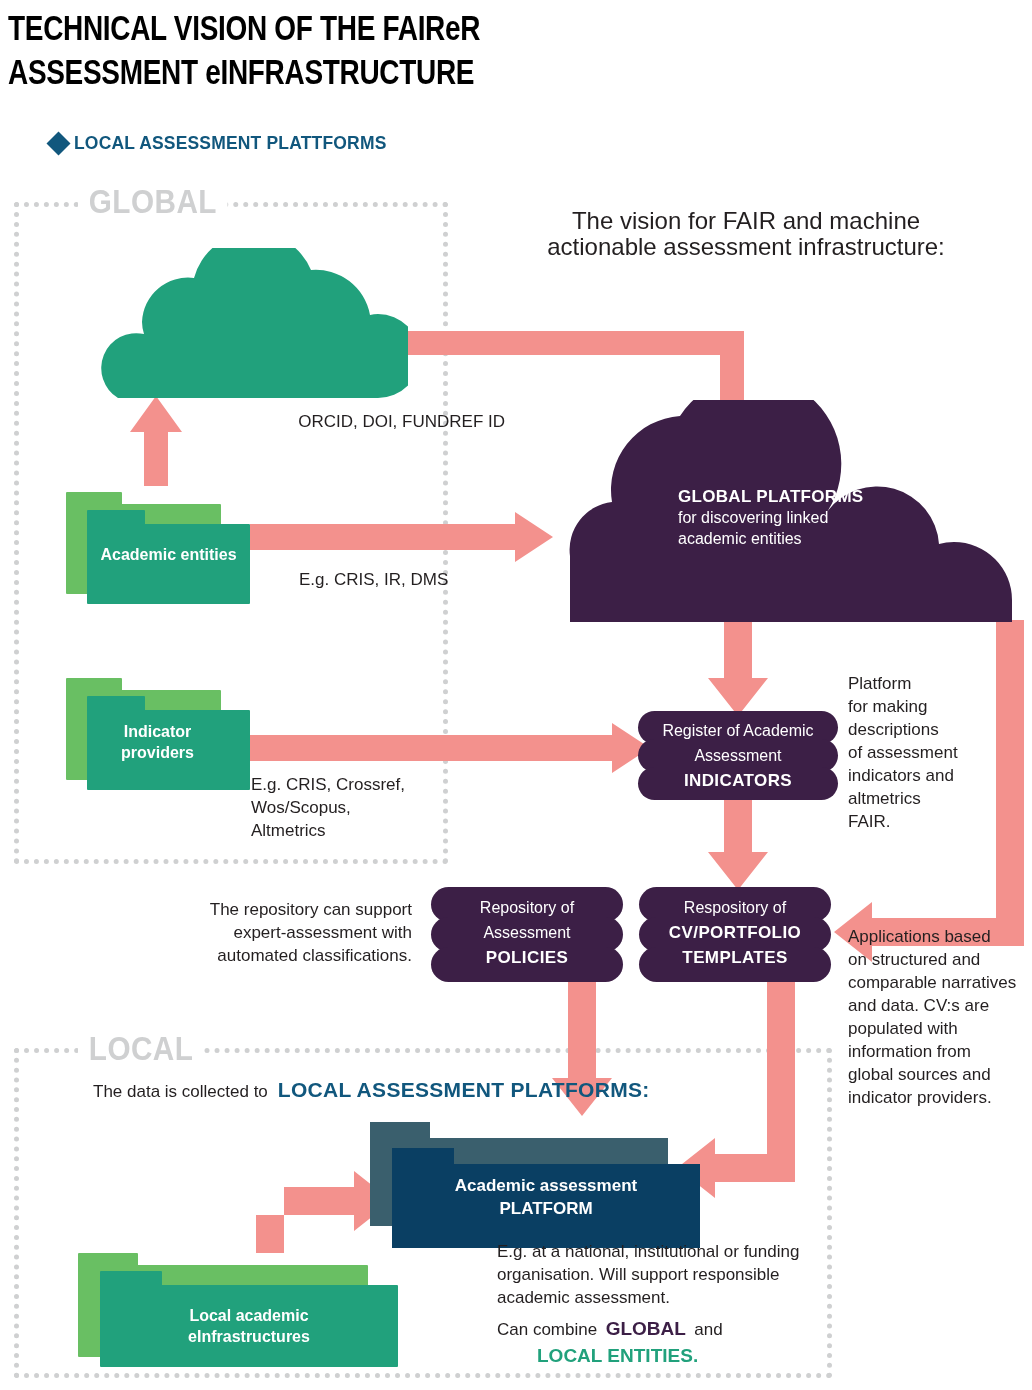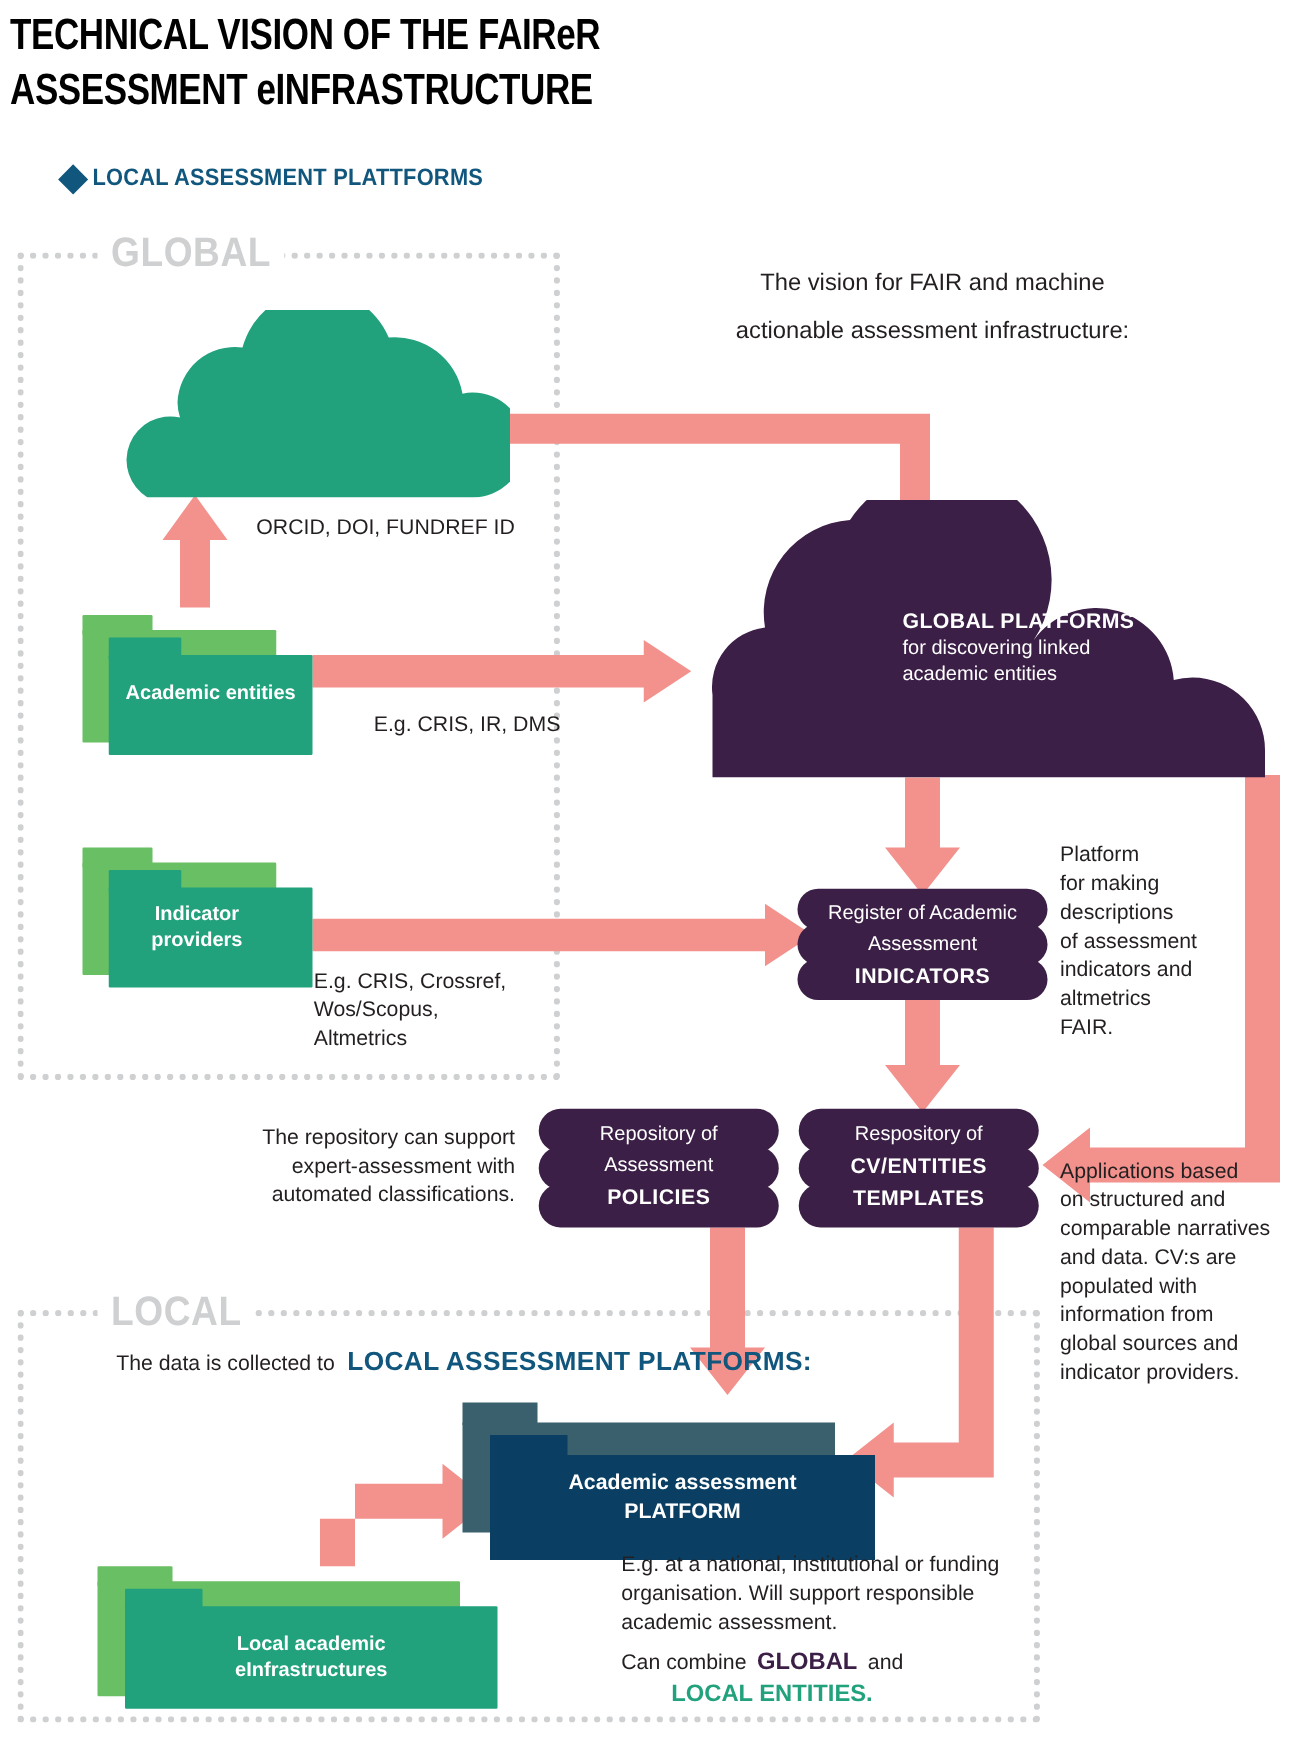--- a/index.html
+++ b/index.html
@@ -50,21 +50,21 @@
   .cloud{position:absolute;}
   .cloud svg{display:block;}
   .cloud-txt{
     position:absolute;color:#fff;
     font-family:"Liberation Sans Narrow","Liberation Sans",sans-serif;
     line-height:20px;
   }
   #cloud-green{left:78px;top:248px;width:330px;height:150px;}
   #cloud-green .cloud-txt{left:54px;top:68px;width:240px;font-weight:bold;font-size:16px;line-height:21px;}
   #cloud-purple{left:560px;top:400px;width:460px;height:222px;}
-  #cloud-purple .cloud-txt{left:118px;top:86px;width:260px;font-size:16px;line-height:21px;margin-left:44px;}
+  #cloud-purple .cloud-txt{left:118px;top:86px;width:260px;font-size:16px;line-height:21px;}
   .cloud-txt b{font-weight:bold;font-size:17px;letter-spacing:0.3px;}
 
   
   .folder{position:absolute;}
   .fback{position:absolute;left:0;top:0;}
   .fback .tab{position:absolute;left:0;top:0;height:16px;border-radius:1px;}
   .fback .body{position:absolute;left:0;top:12px;border-radius:1px;}
   .ffront{position:absolute;}
   .ffront .tab{position:absolute;left:0;top:0;height:18px;border-radius:1px;}
   .ffront .body{position:absolute;left:0;top:14px;border-radius:1px;}
@@ -156,34 +156,34 @@
 
     <path d="M256 1253 h28 v-66 h70 v-16 l38 30 -38 30 v-16 h-98 Z"></path>
   </g>
 </svg>
 
 <div class="cloud" id="cloud-green">
   <svg width="330" height="150" viewBox="0 0 330 150" aria-hidden="true">
     <path fill="#21a17c" d="M88 150 H300 a42 42 0 0 0 0-84 q-4 0-8 1 A55 55 0 0 0 233 22 A62 62 0 0 0 116 30 A46 46 0 0 0 64 74 a40 40 0 0 0 2 12 A35 35 0 0 0 40 150 Z"></path>
   </svg>
 </div>
-<div class="abs body-txt" style="left:205px;top:410px;width:300px;">ORCID, DOI, FUNDREF ID</div>
+<div class="abs body-txt" style="left:205px;top:410px;width:300px;text-align:right;">ORCID, DOI, FUNDREF ID</div>
 
 <div class="cloud" id="cloud-purple">
   <svg width="460" height="222" viewBox="0 0 460 222" aria-hidden="true">
     <path fill="#3c1f46" d="M10 222 H452 V200 a58 58 0 0 0-58-58 q-8 0-15 2 a62 62 0 0 0-112-32 A76 76 0 0 0 120 16 A74 74 0 0 0 52 102 a48 48 0 0 0-42 54 Z"></path>
   </svg>
   <div class="cloud-txt">
     <b>GLOBAL PLATFORMS</b><br>
     <span style="white-space:pre-line">for discovering linked
 academic entities</span>
   </div>
 </div>
 
-<div class="abs body-txt center" style="left:516px;top:208px;width:460px;font-size:19px;line-height:38px;white-space:pre-line;">The vision for FAIR and machine
+<div class="abs body-txt center" style="left:516px;top:208px;width:460px;font-size:24px;line-height:26px;white-space:pre-line;">The vision for FAIR and machine
 actionable assessment infrastructure:</div>
 
 <div class="folder" style="left:66px;top:492px;width:200px;height:112px;">
   <div class="fback">
     <div class="tab" style="width:56px;background:#69bf63;"></div>
     <div class="body" style="width:155px;height:90px;background:#69bf63;"></div>
   </div>
   <div class="ffront" style="left:21px;top:18px;">
     <div class="tab" style="width:58px;background:#21a17c;"></div>
     <div class="body" style="width:163px;height:80px;background:#21a17c;"></div>
@@ -229,21 +229,21 @@
     <b>POLICIES</b>
   </div>
 </div>
 
 <div class="dbbox" style="left:639px;top:887px;width:192px;height:95px;">
   <div class="dbrow" style="top:0;width:192px;height:35px;"></div>
   <div class="dbrow" style="top:30px;width:192px;height:35px;"></div>
   <div class="dbrow" style="top:60px;width:192px;height:35px;"></div>
   <div class="db-txt" style="top:8px;">
     <span>Respository of</span><br>
-    <b>CV/ENTITIES</b><br>
+    <b>CV/PORTFOLIO</b><br>
     <b>TEMPLATES</b>
   </div>
 </div>
 
 <div class="abs body-txt" style="left:848px;top:672px;width:170px;white-space:pre-line;">Platform
 for making
 descriptions
 of assessment
 indicators and
 altmetrics

